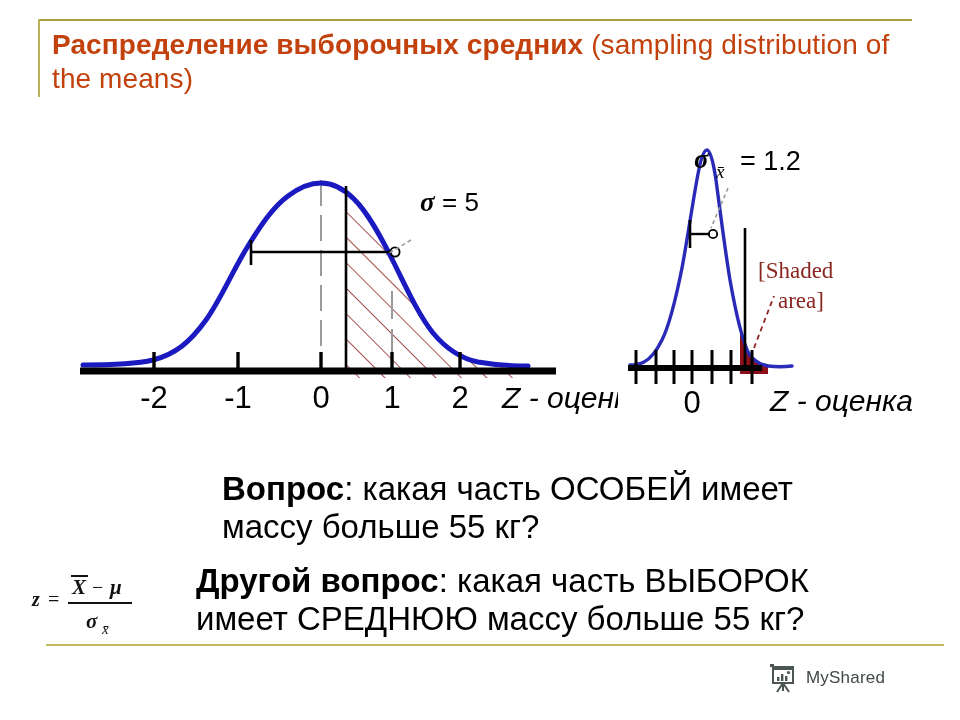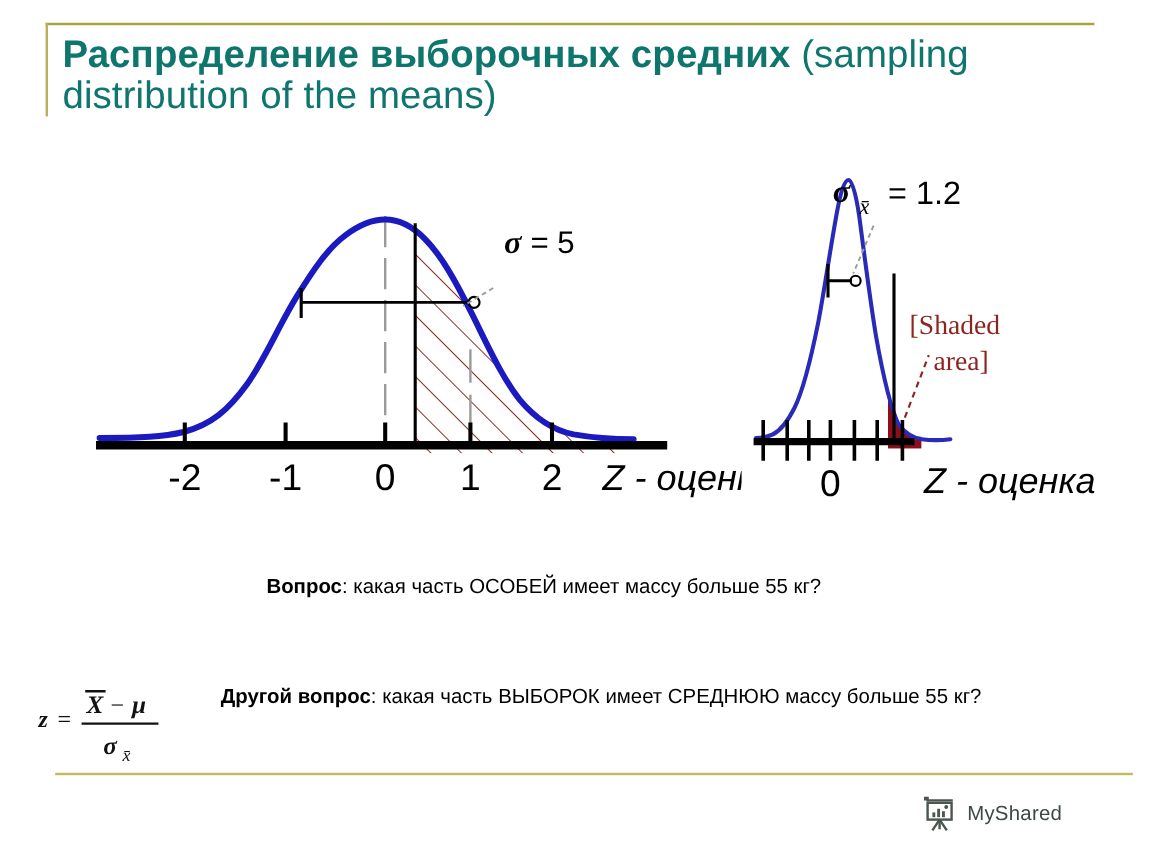--- a/index.html
+++ b/index.html
@@ -42,22 +42,22 @@
     width: 898px;
     height: 2px;
     background: #c2ba5e;
   }
 
   #title {
     position: absolute;
     left: 52px;
     top: 28px;
     width: 872px;
-    color: #0f766e;
-    font-size: 32px;
+    color: #c2410c;
+    font-size: 28px;
     line-height: 34px;
     letter-spacing: 0.1px;
   }
   #title .t-bold {
     font-weight: bold;
   }
   #title .t-reg {
     font-weight: normal;
   }
 
@@ -87,33 +87,33 @@
     left: 24px;
     top: 556px;
     width: 172px;
     height: 86px;
   }
 
   
   .question {
     position: absolute;
     color: #000000;
-    font-size: 17px;
+    font-size: 33px;
     line-height: 38px;
   }
   .question .q-lead {
     font-weight: bold;
   }
   #question-1 {
     left: 222px;
     top: 470px;
     width: 600px;
   }
   #question-2 {
-    left: 184px;
+    left: 196px;
     top: 562px;
     width: 690px;
   }
 
   
   #footer-logo {
     position: absolute;
     left: 768px;
     top: 662px;
     display: flex;

